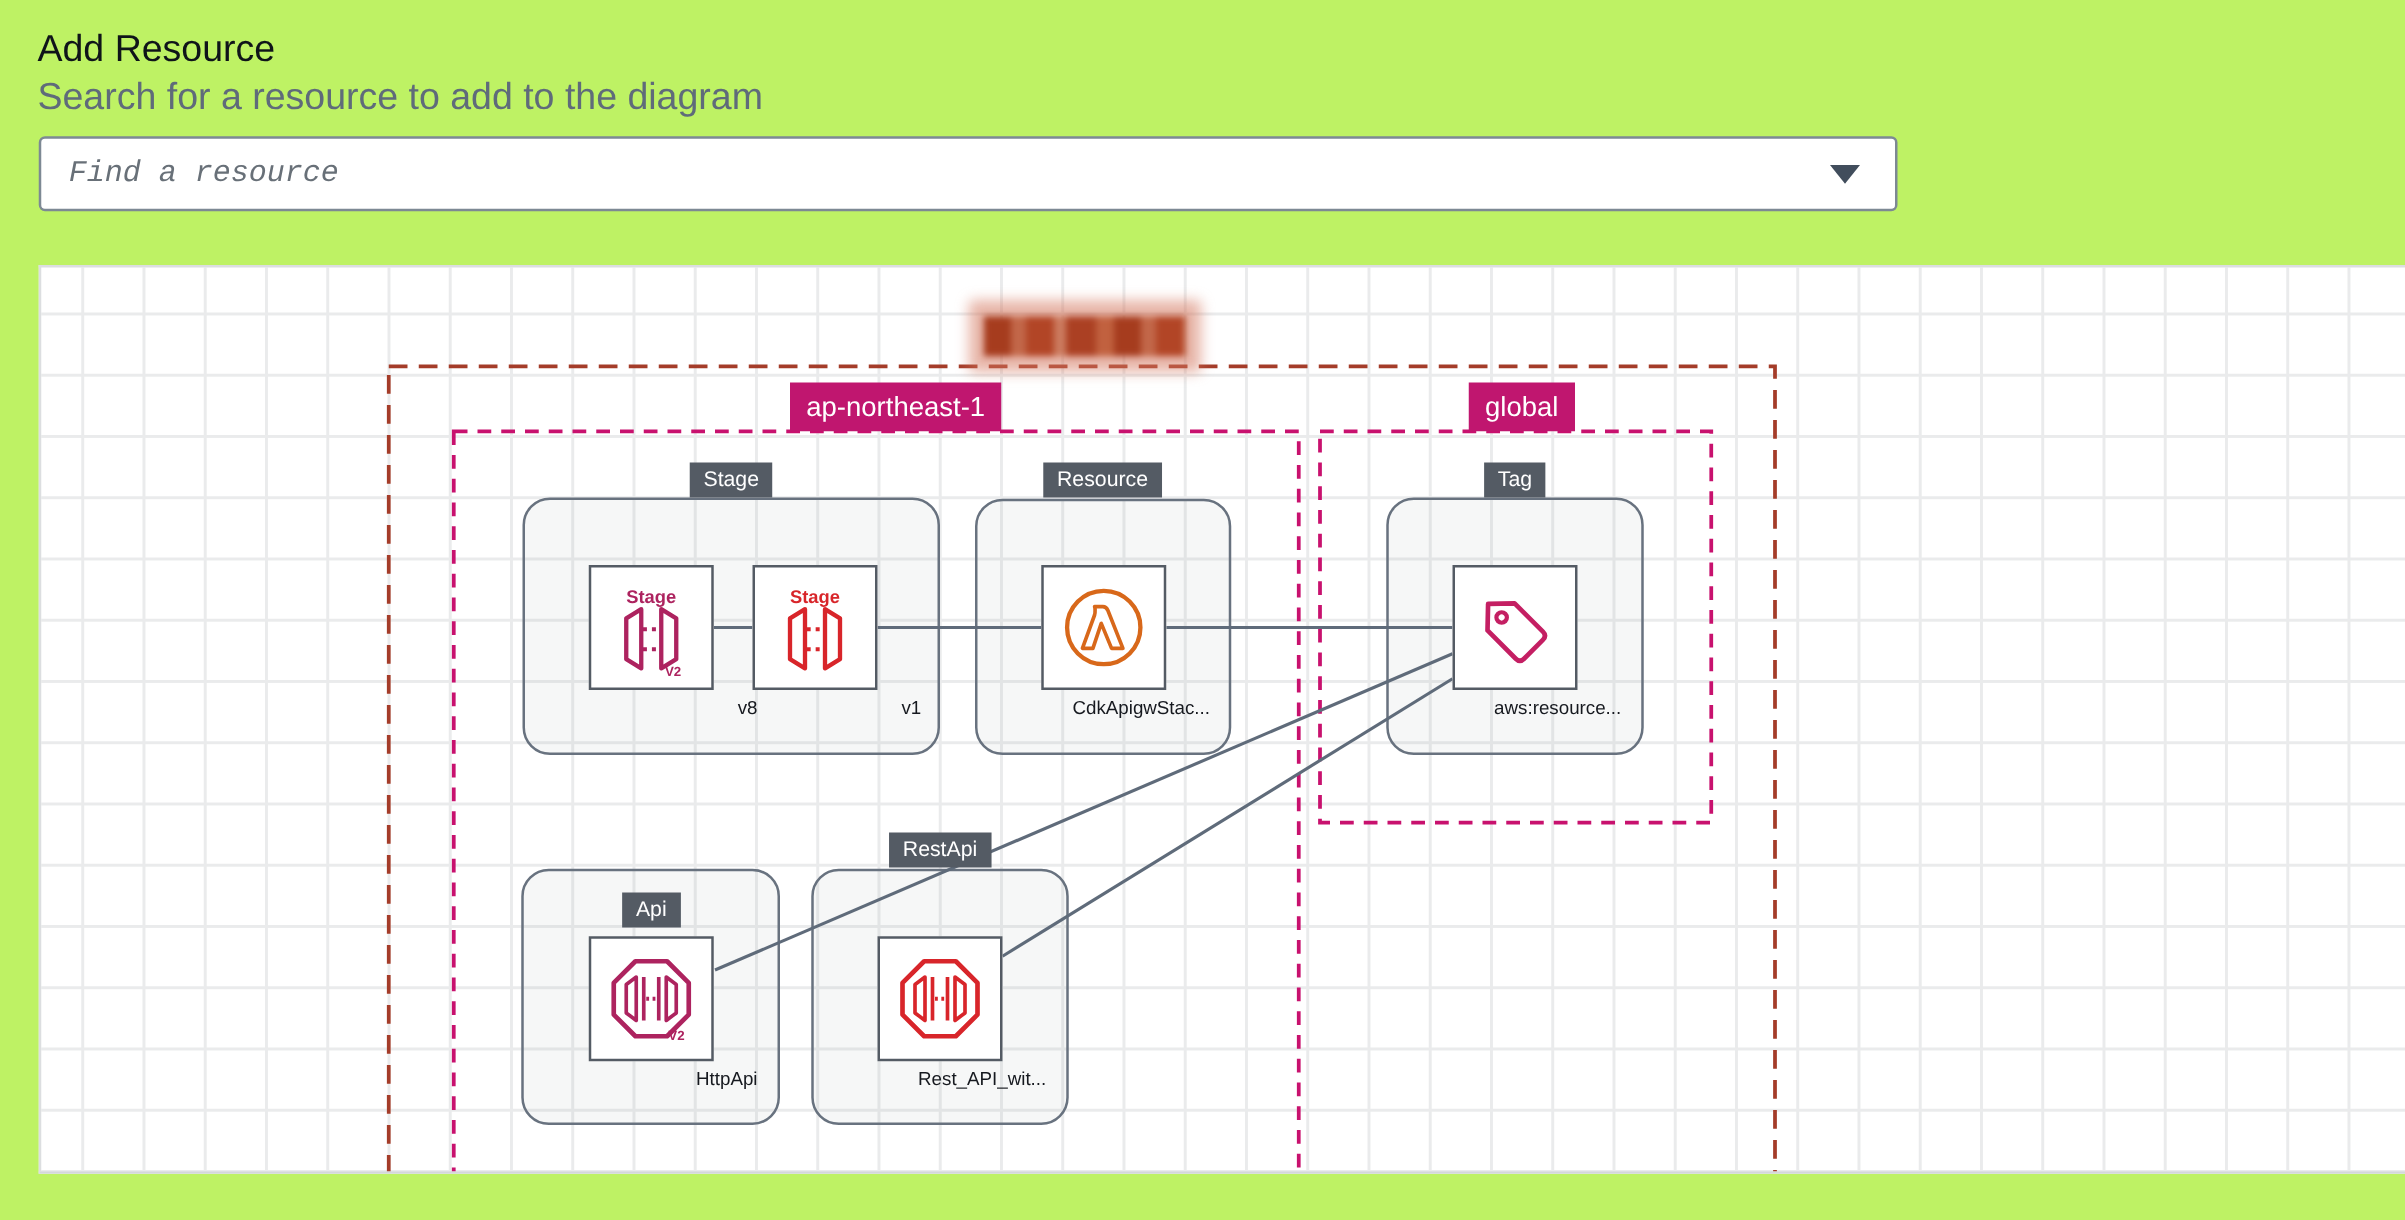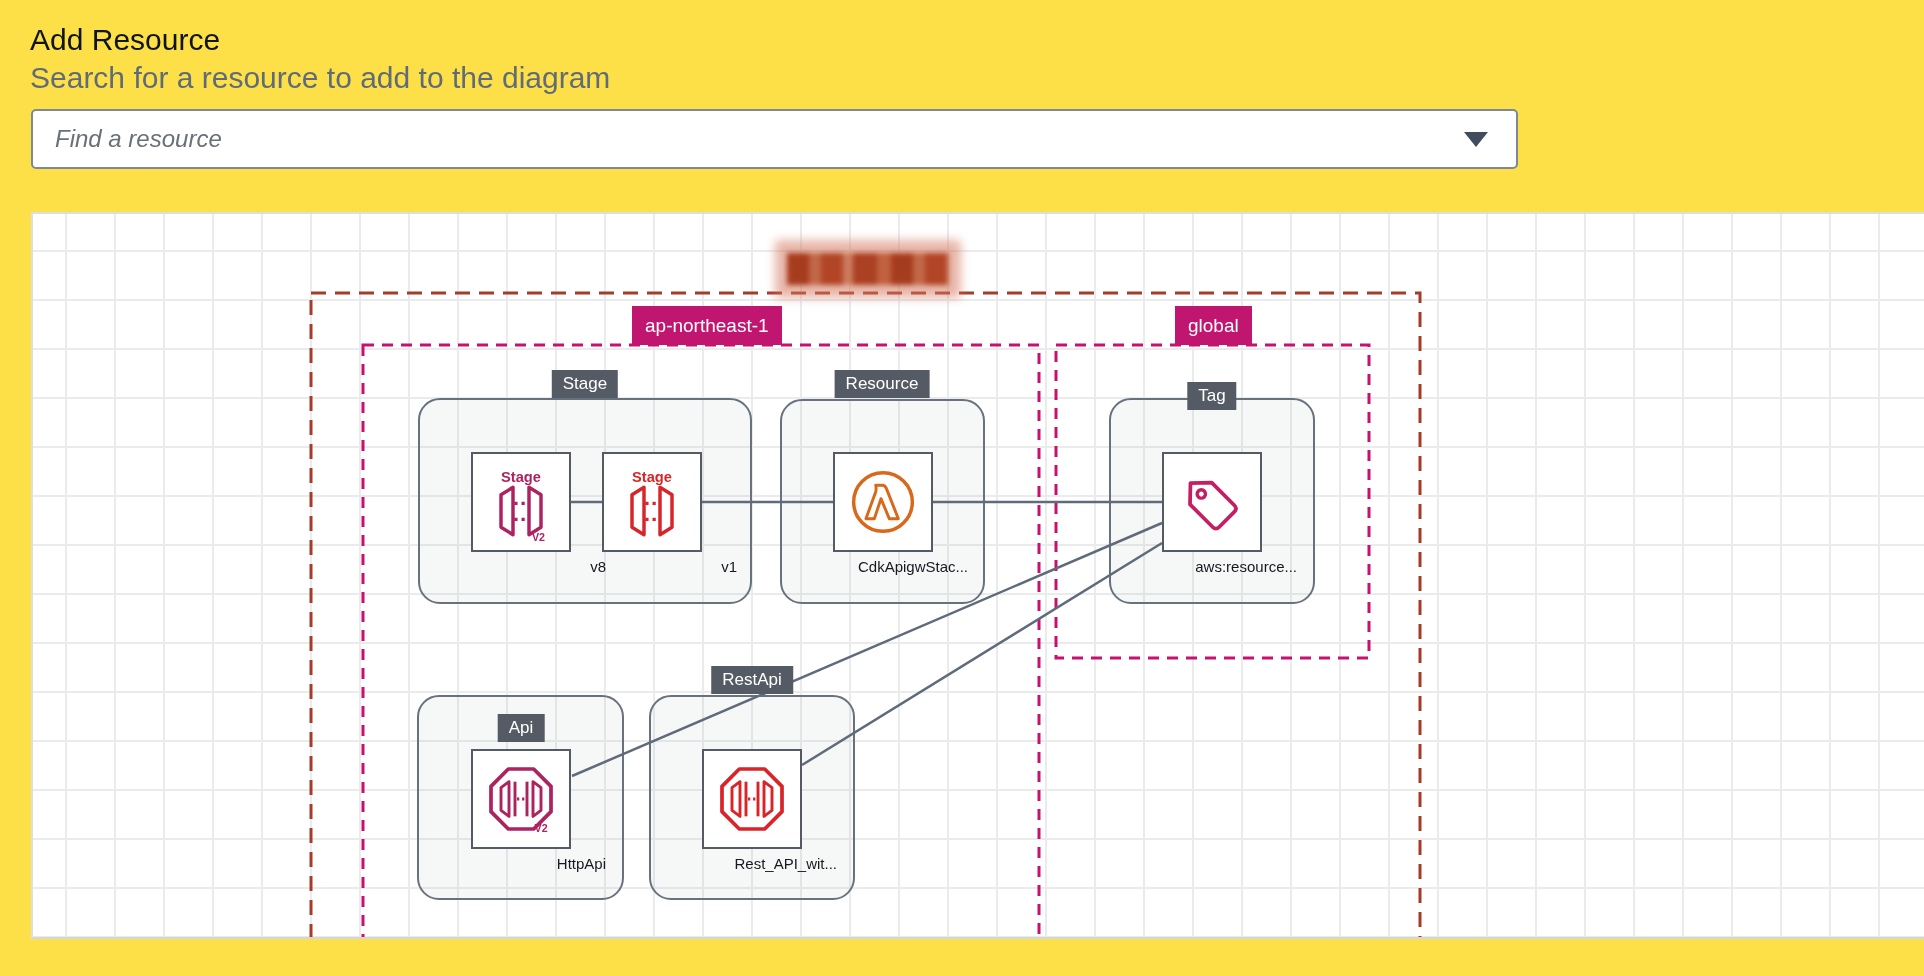--- a/index.html
+++ b/index.html
@@ -1,29 +1,29 @@
 <!DOCTYPE html>
 <html><head>
 <meta charset="utf-8">
 <style>
   * { margin:0; padding:0; box-sizing:border-box; }
   html,body { background:#ffffff; }
   body { font-family:"Liberation Sans","DejaVu Sans",sans-serif; color:#16191f; }
-  .page { position:relative; width:1924px; height:976px; background:#fde047; overflow:hidden; }
+  .page { position:relative; width:1924px; height:976px; background:#bef264; overflow:hidden; }
 
   
   .page-title { position:absolute; left:30px; top:20px; font-size:30px; line-height:40px; font-weight:500; color:#0f1419; }
   .page-subtitle { position:absolute; left:30px; top:62px; font-size:30px; line-height:32px; font-weight:400; color:#5f6b7a; }
 
   
   .combobox { position:absolute; left:31px; top:109px; width:1487px; height:60px;
               border:2px solid #7d8994; border-radius:5px; background:#fff; }
   .combobox input { position:absolute; inset:0; width:100%; height:100%; border:none; outline:none;
               background:transparent; padding:0 60px 0 22px; font-size:24px;
-              font-family:Liberation Sans, sans-serif; color:#16191f; }
+              font-family:Liberation Mono, monospace; color:#16191f; }
   .combobox input::placeholder { font-style:italic; color:#687078; opacity:1; }
   .dd-arrow { position:absolute; right:28px; top:21px; width:0; height:0; cursor:pointer;
               border-left:12px solid transparent; border-right:12px solid transparent;
               border-top:15px solid #414d5c; }
 
   
   .canvas { position:absolute; left:31px; top:212px; width:1893px; height:727px; overflow:hidden;
             background:#fff; border-top:2px solid #dcdee0; border-left:2px solid #dcdee0; border-bottom:2px solid #d4d7d9;
             background-image:
               linear-gradient(to right, #eaebec 2px, transparent 2px),
@@ -33,21 +33,21 @@
   .layer-regions { z-index:1; }
   .layer-edges   { z-index:3; }
 
   
   .group { position:absolute; z-index:2; border:2.5px solid #68727f; border-radius:22px;
            background:rgba(104,114,127,0.06); }
   .group-badge { position:absolute; z-index:4; height:28px; line-height:28px; padding:0 11px;
            background:#545b64; color:#fff; font-size:17px; white-space:nowrap;
            transform:translateX(-50%); }
   .region-badge { position:absolute; z-index:5; height:39px; line-height:39px; padding:0 13px;
-           background:#c0166f; color:#fff; font-size:19px; white-space:nowrap; }
+           background:#c0166f; color:#fff; font-size:22px; white-space:nowrap; }
 
   
   .card { position:absolute; z-index:4; width:100px; height:100px; background:#fff;
           border:2.5px solid #545b64; display:flex; align-items:center; justify-content:center; }
   .card svg { width:80px; height:80px; display:block; }
   .card-label { position:absolute; z-index:4; width:170px; text-align:right;
           font-size:15px; line-height:19px; color:#16191f; white-space:nowrap; overflow:hidden; }
 
   
   .c-magenta { color:#ad235f; }
@@ -99,21 +99,21 @@
         <line x1="538" y1="288" x2="569" y2="288"></line>
         <line x1="669" y1="288" x2="800" y2="288"></line>
         <line x1="900" y1="288" x2="1129" y2="288"></line>
         <line x1="539" y1="562" x2="1129" y2="309"></line>
         <line x1="769" y1="551" x2="1129" y2="329"></line>
       </g>
     </svg>
 
     <div class="group-badge" style="left:552px; top:156px;">Stage</div>
     <div class="group-badge" style="left:849px; top:156px;">Resource</div>
-    <div class="group-badge" style="left:1179px; top:168px;">Tag</div>
+    <div class="group-badge" style="left:1179px; top:156px;">Tag</div>
     <div class="group-badge" style="left:488px; top:452px;margin-top:48px;">Api</div>
     <div class="group-badge" style="left:719px; top:452px;">RestApi</div>
 
     <div class="region-badge" style="left:599px; top:92px;">ap-northeast-1</div>
     <div class="region-badge" style="left:1142px; top:92px;">global</div>
 
     <div class="card" style="left:438px; top:238px;">
       <svg viewBox="0 0 60 60" class="c-magenta">
         <text class="icn-title" x="30" y="15" text-anchor="middle">Stage</text>
         <path class="st" stroke-width="2.6" stroke-linejoin="round" d="M24,19 L15,24.5 L15,49 L24,54.5 Z"></path>

